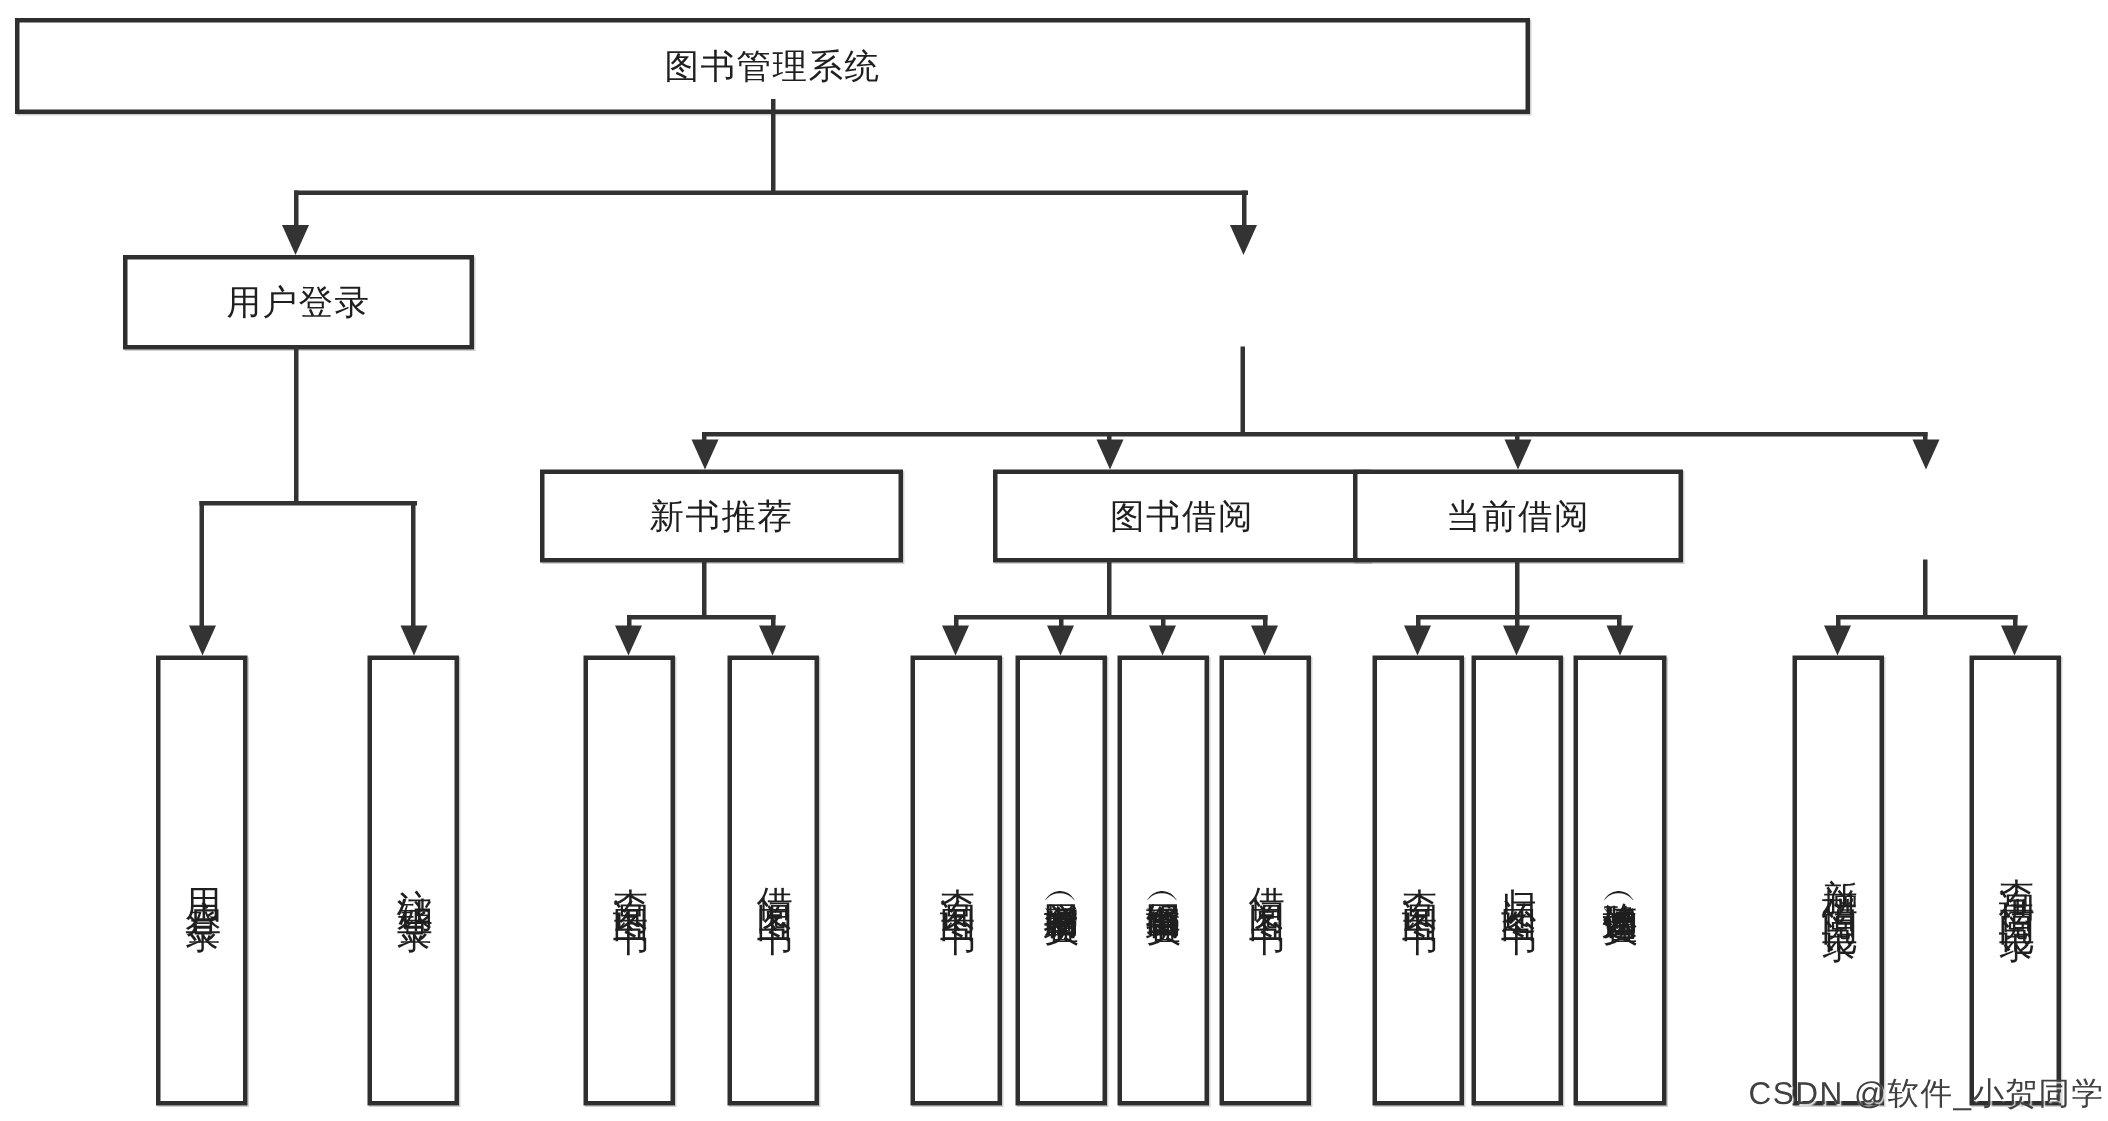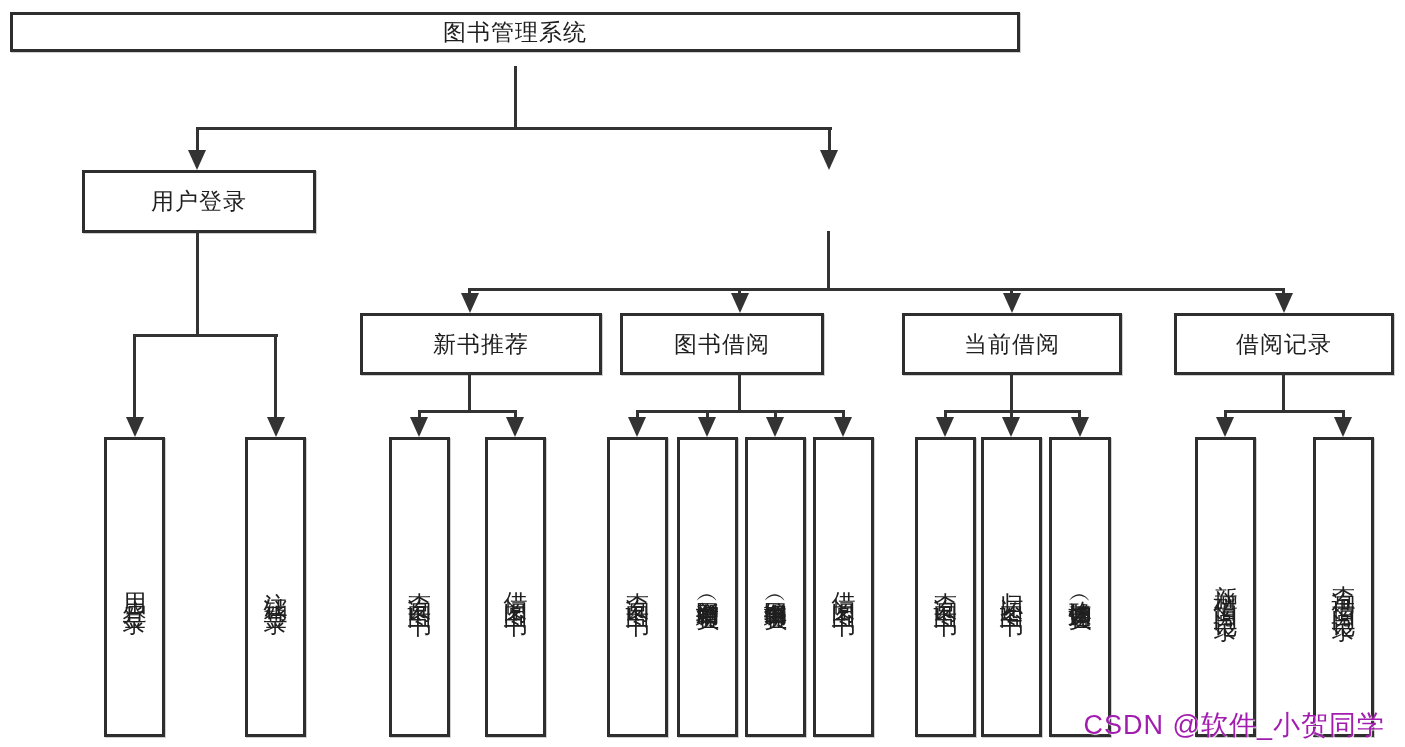--- a/index.html
+++ b/index.html
@@ -45,54 +45,51 @@
   .arrow {
     position: absolute;
     width: 0;
     height: 0;
     border-left: 9px solid transparent;
     border-right: 9px solid transparent;
     border-top: 20px solid #333333;
   }
   .watermark {
     position: absolute;
-    right: 20px;
+    right: 2px;
     bottom: 4px;
-    font-size: 27px;
-    color: #a21caf;
+    font-size: 21px;
+    color: #404040;
     letter-spacing: 1px;
     z-index: 5;
     text-shadow: 1px 1px 1px rgba(255,255,255,0.9);
     white-space: nowrap;
   }
 </style>
 </head>
 <body>
 
 <div class="canvas">
 
-  <div class="node h" style="left:10px;top:12px;width:1010px;height:40px">
+  <div class="node h" style="left:10px;top:12px;width:1010px;height:64px">
     <span class="lbl">图书管理系统</span>
   </div>
 
   <div class="node h" style="left:82px;top:170px;width:234px;height:63px">
     <span class="lbl">用户登录</span>
   </div>
 
   <div class="node h" style="left:360px;top:313px;width:242px;height:62px">
     <span class="lbl">新书推荐</span>
   </div>
-  <div class="node h" style="left:620px;top:313px;width:204px;height:62px">
+  <div class="node h" style="left:662px;top:313px;width:252px;height:62px">
     <span class="lbl">图书借阅</span>
   </div>
   <div class="node h" style="left:902px;top:313px;width:220px;height:62px">
     <span class="lbl">当前借阅</span>
-  </div>
-  <div class="node h" style="left:1174px;top:313px;width:220px;height:62px">
-    <span class="lbl">借阅记录</span>
   </div>
 
   <div class="node v" style="left:104px;top:437px;width:61px;height:300px">
     <span class="lbl">用户登录</span>
   </div>
   <div class="node v" style="left:245px;top:437px;width:61px;height:300px">
     <span class="lbl">注销登录</span>
   </div>
 
   <div class="node v" style="left:389px;top:437px;width:61px;height:300px">

